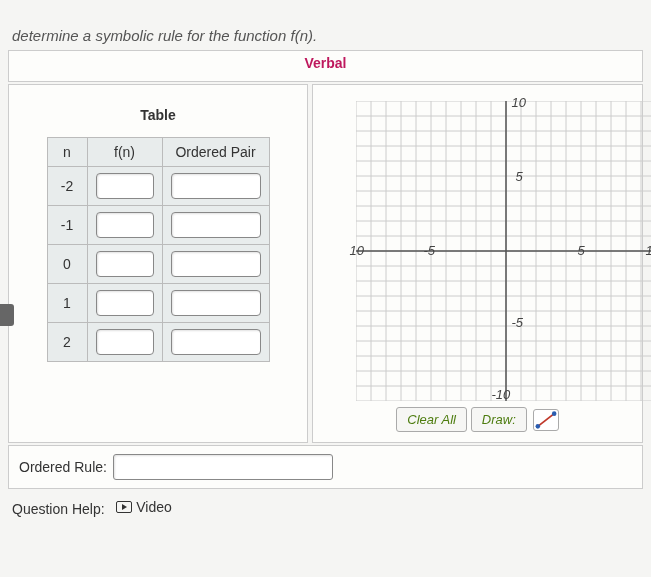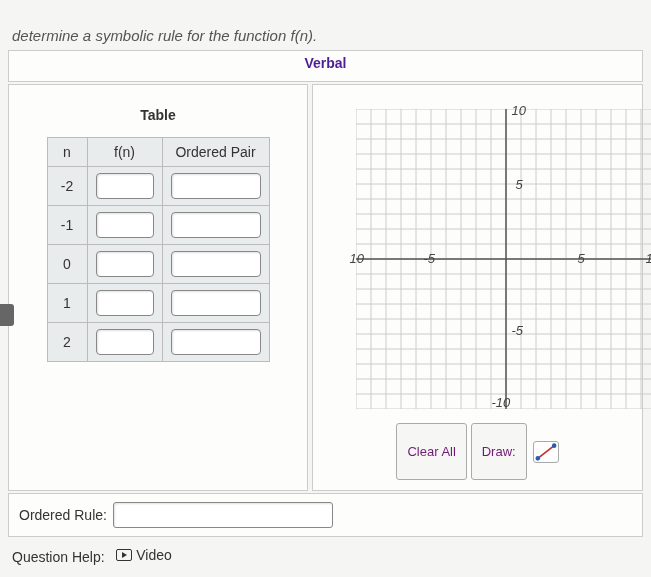--- a/index.html
+++ b/index.html
@@ -25,21 +25,21 @@
   }
   .verbal-section {
     border: 1px solid #ccc;
     background: #fdfdfb;
     padding: 4px 8px 8px;
     margin-bottom: 2px;
   }
   .verbal-title {
     text-align: center;
     font-weight: bold;
-    color: #4c1d95;
+    color: #be185d;
     margin-bottom: 2px;
   }
   .verbal-text {
     color: #333;
   }
   .main-row {
     display: flex;
     gap: 4px;
   }
   .table-panel, .graph-panel {
@@ -90,43 +90,44 @@
   }
   .graph-title {
     text-align: center;
     font-weight: bold;
     margin-bottom: 2px;
   }
   .grid-wrap {
     position: relative;
     width: 244px;
     height: 300px;
-    margin: 14px auto;
+    margin: 6px auto;
   }
   svg.grid { width: 300px; height: 300px; display:block; }
   .axis-label {
     position: absolute;
     font-size: 13px;
     color: #444;
     font-style: italic;
   }
   .controls {
     text-align: center;
     margin-top: 6px;
   }
   .btn {
     display: inline-block;
-    padding: 20px 10px;
+    padding: 4px 10px;
     background: #f6f6f4;
     border: 1px solid #aaa;
     border-radius: 3px;
     font-size: 13px;
-    color: #701a75;
+    color: #4d7c0f;
     cursor: pointer;
     vertical-align: middle;
+    font-style: italic;
   }
   .draw-swatch {
     display: inline-block;
     width: 26px;
     height: 22px;
     border: 1px solid #aaa;
     border-radius: 3px;
     background: #fff;
     vertical-align: middle;
     margin-left: 2px;

